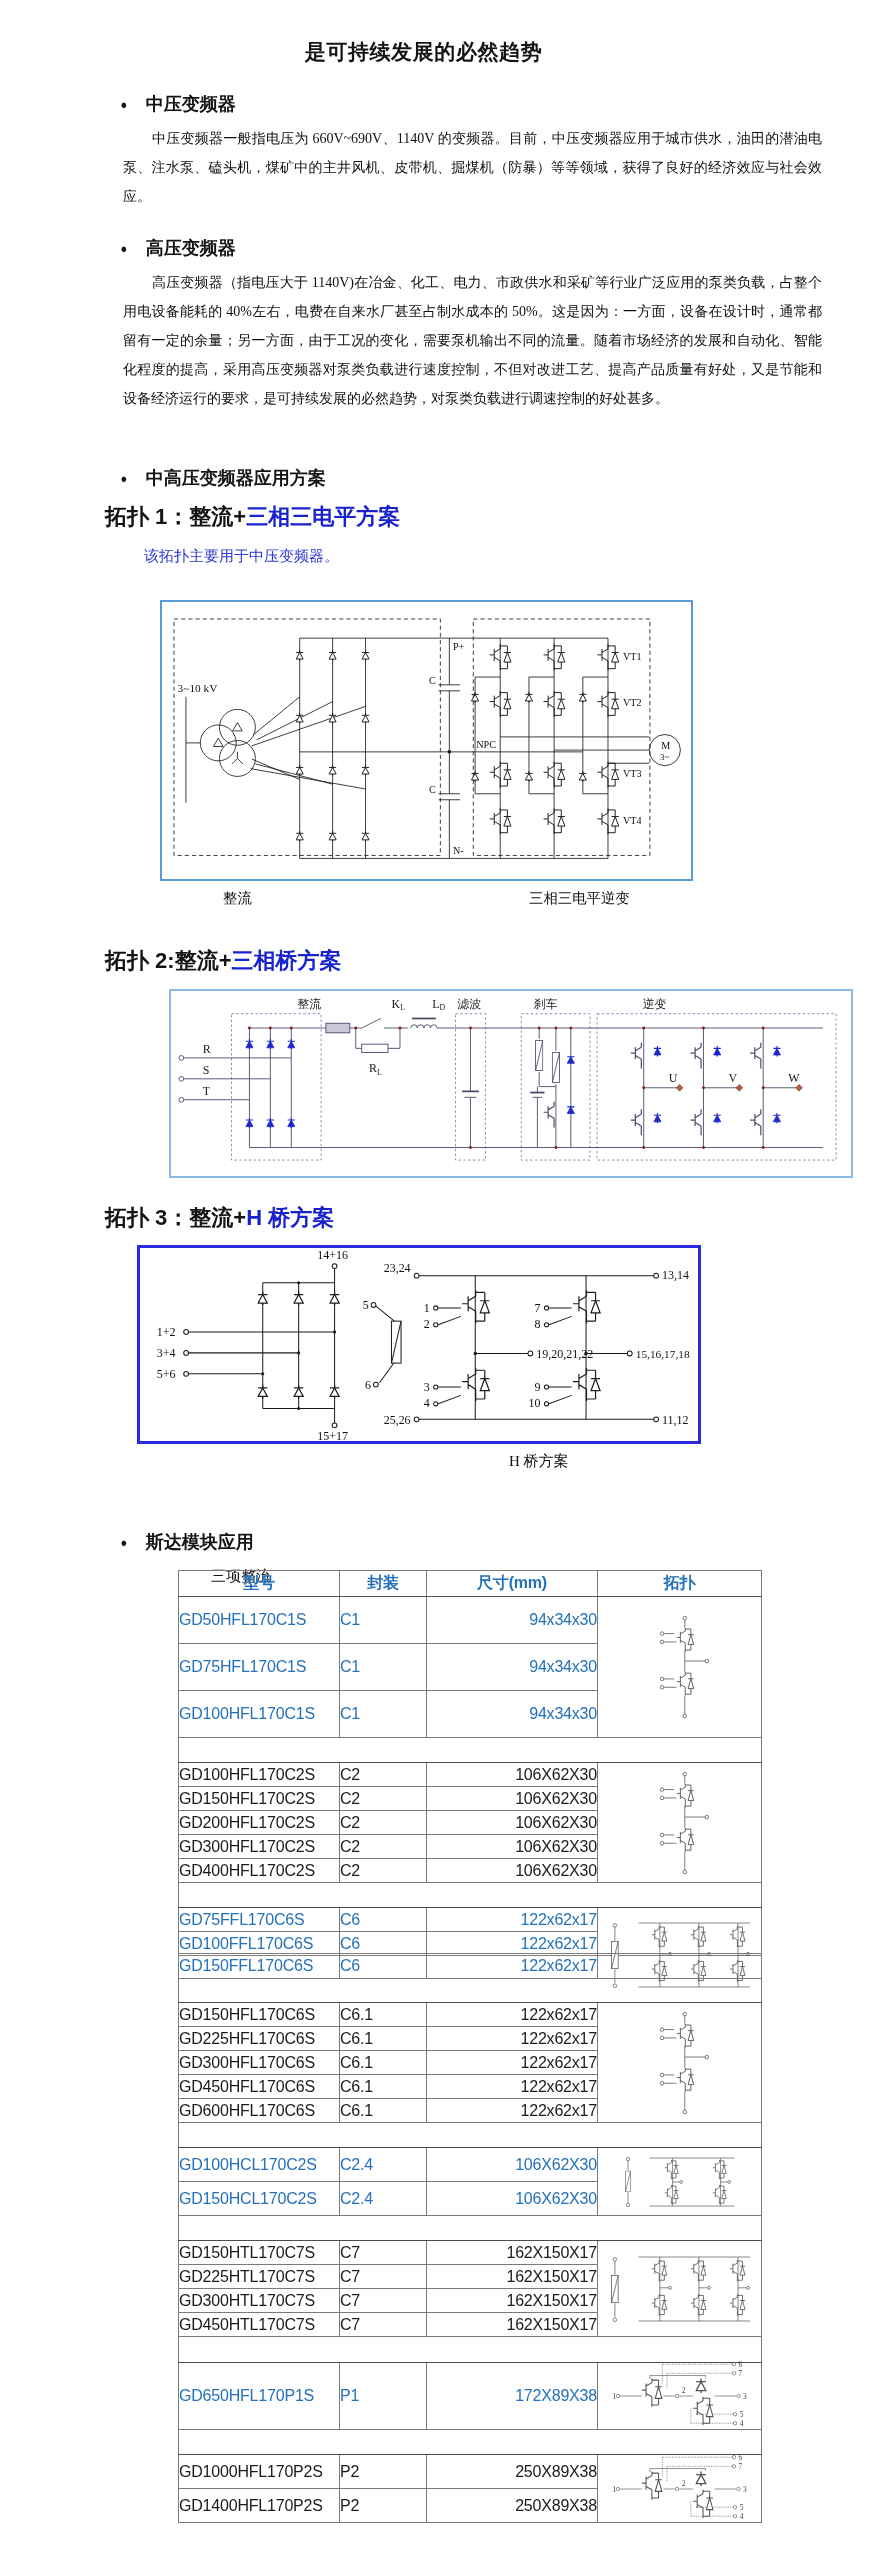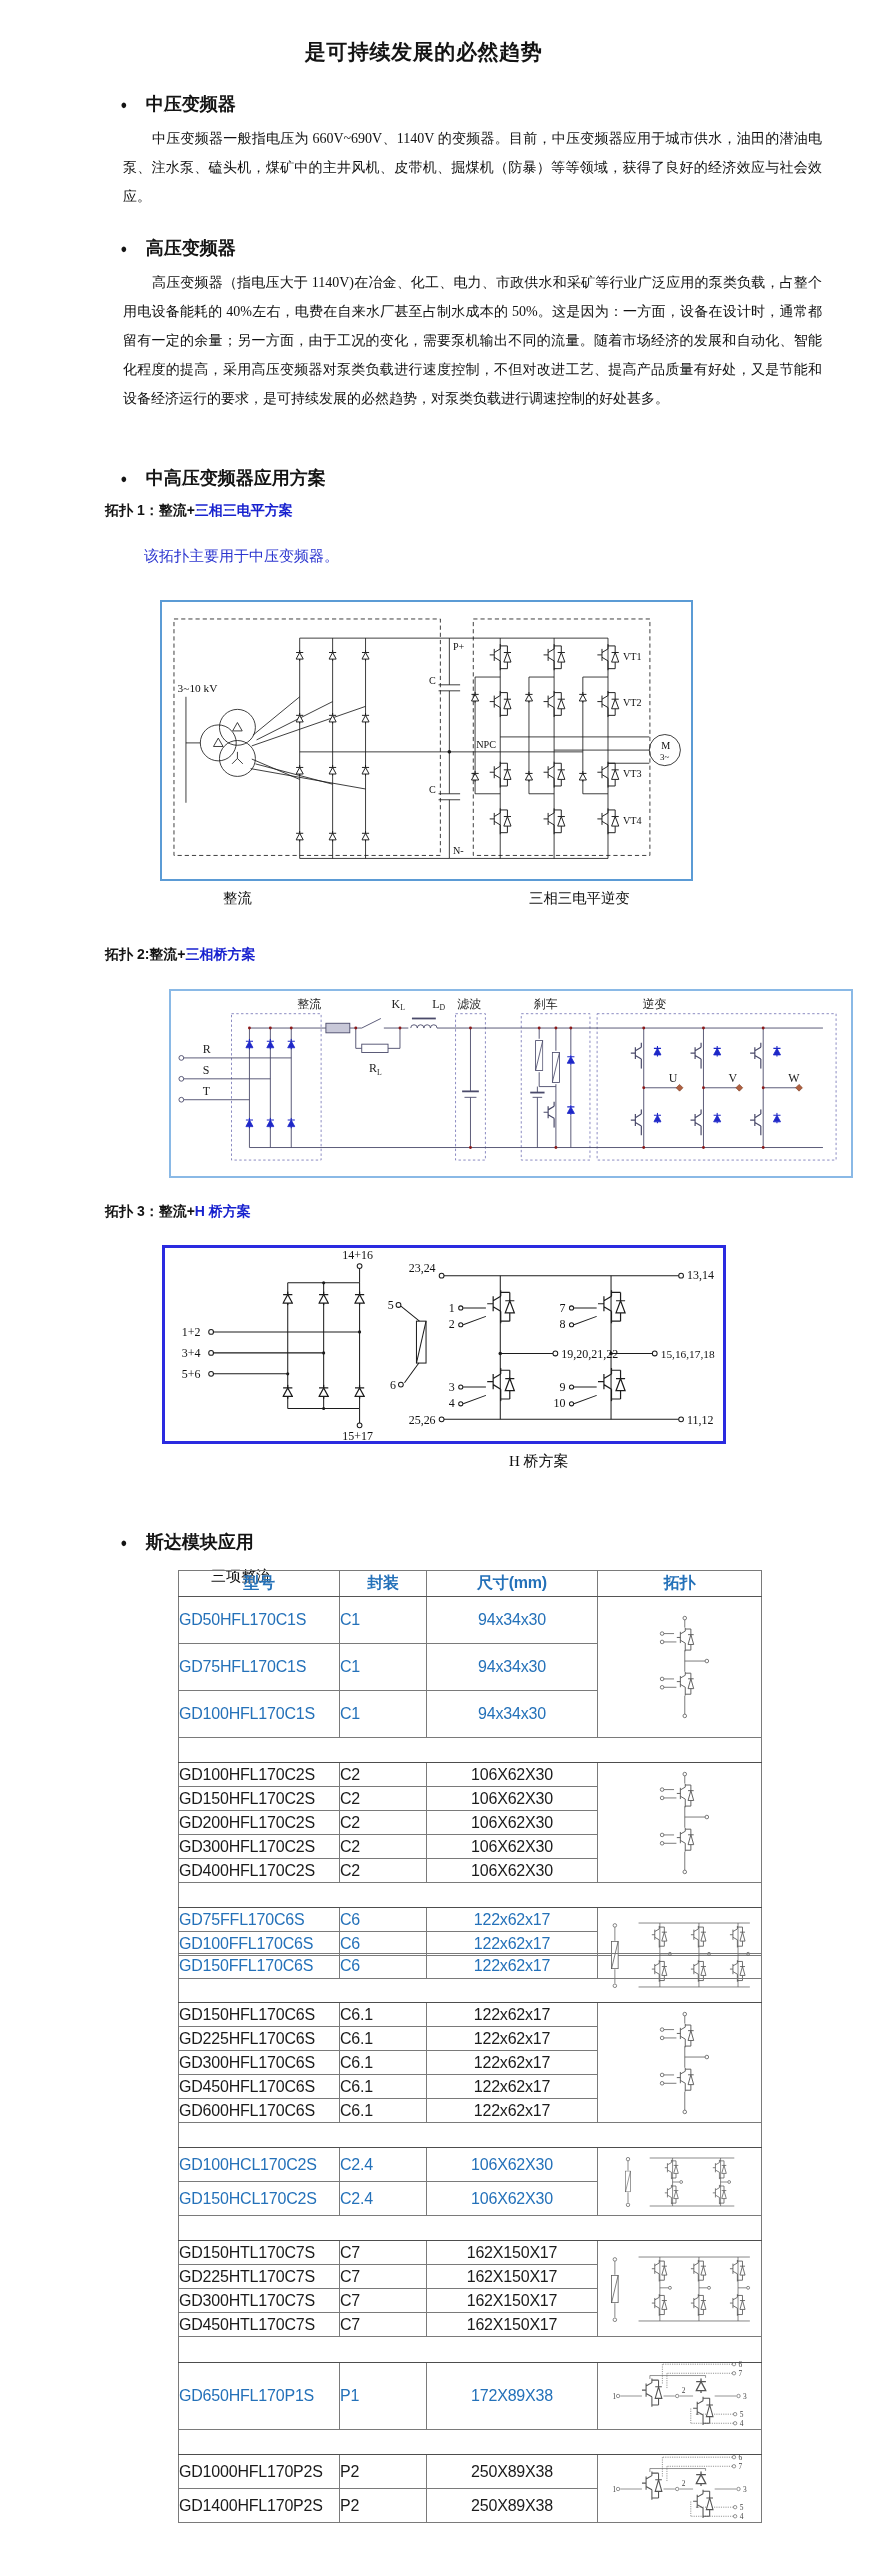--- a/index.html
+++ b/index.html
@@ -4,21 +4,21 @@
 <style>
   html,body{margin:0;padding:0;}
   body{width:891px;height:2576px;background:#ffffff;position:relative;
        font-family:"Liberation Sans",sans-serif;color:#141414;overflow:hidden;}
   .abs{position:absolute;}
   
   .doc-title{top:38px;left:0;width:100%;text-align:center;padding-right:44px;box-sizing:border-box;
              font-size:21px;font-weight:bold;letter-spacing:0.6px;}
   .bullet-h{display:flex;align-items:center;gap:18px;font-size:18px;font-weight:bold;}
   .bullet-dot{font-size:13px;line-height:1;transform:scaleX(.85);}
-  .topo-h{font-size:14px;font-weight:bold;font-family:"Liberation Sans",sans-serif;}
+  .topo-h{font-size:22px;font-weight:bold;font-family:"Liberation Sans",sans-serif;}
   .topo-h .accent{color:#1822cf;}
   .note{font-size:15px;color:#2b35cf;font-family:"Liberation Serif",serif;}
   
   .para{font-family:"Liberation Serif",serif;font-size:14px;line-height:29px;
         text-align:justify;text-indent:29px;color:#101010;}
   
   .frame{box-sizing:border-box;background:#fff;}
   .frame1{border:2.4px solid #5b9bd5;}
   .frame2{border:2.4px solid #8ab9e6;}
   .frame3{border:3px solid #2a2ae0;}
@@ -26,21 +26,21 @@
   .capt3{font-size:15px;}
   svg text{font-family:"Liberation Serif",serif;}
   
   table.mod{border-collapse:collapse;table-layout:fixed;width:584px;
             font-family:"Liberation Sans",sans-serif;font-size:16px;letter-spacing:-0.2px;}
   table.mod td,table.mod th{border:1px solid #7a7a7a;overflow:visible;padding:0;}
   table.mod{border:1.5px solid #4d4d4d;}
   table.mod th{color:#2471b9;font-weight:600;text-align:center;border-bottom:1.3px solid #555;}
   td.c-model{padding-left:12px;text-align:left;}
   td.c-pkg{padding-left:7.8px;text-align:left;}
-  td.c-dim{padding-left:10.2px;text-align:center;}
+  td.c-dim{padding-left:10.2px;text-align:right;}
   tr.blue-row td{color:#2471b9;}
   tr.black-row td{color:#1b1b1b;}
   tr.rh{height:26px;} tr.r40{height:24px;} tr.r42{height:25px;} tr.r44{height:26px;}
   tr.r56{height:34px;} tr.r57{height:34px;} tr.r65{height:47px;} tr.r112{height:67px;}
   tr.sp td{border-top:1.8px solid #4d4d4d;border-bottom:1.8px solid #4d4d4d;}
   td.topo-cell{position:relative;}
   td.topo-cell svg{position:absolute;left:50%;top:50%;transform:translate(-50%,-50%);color:#555;}
   td.topo-cell svg.ovf{top:2.4px;transform:translateX(-50%);}
   .hidden-defs{position:absolute;width:0;height:0;overflow:hidden;}
 </style>
@@ -282,21 +282,21 @@
     <text x="932" y="152">V</text>
     <text x="1032" y="152">W</text>
   </g>
 </svg>
 </div>
 
 <div class="abs topo-h" style="left:105px;top:1203px;">
   <span>拓扑 3：整流+</span><span class="accent">H 桥方案</span>
 </div>
 
-<div class="abs frame frame3" style="left:162px;top:1245px;width:564px;height:199px;">
+<div class="abs frame frame3" style="left:137px;top:1245px;width:564px;height:199px;">
 <svg width="558" height="193" viewBox="0 0 932 322">
   <g stroke="#1c1c1c" stroke-width="1.7" fill="none">
     <path d="M205 58 H325 M205 268 H325"></path>
     <path d="M205 58 V268 M265 58 V268 M325 58 V268"></path>
     <path d="M80 140 H325 M80 175 H265 M80 210 H205"></path>
     <circle cx="77" cy="140" r="4"></circle>
         <circle cx="77" cy="175" r="4"></circle>
         <circle cx="77" cy="210" r="4"></circle>
     <path d="M325 58 V34 M325 268 V292"></path>
     <circle cx="325" cy="30" r="4"></circle>

